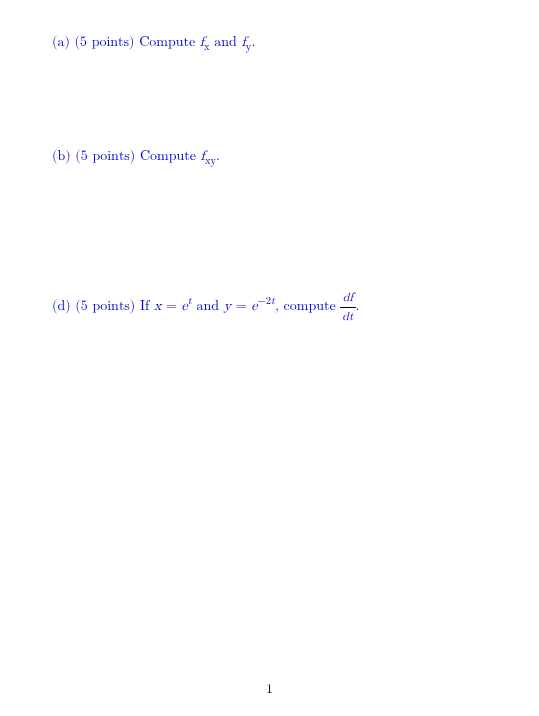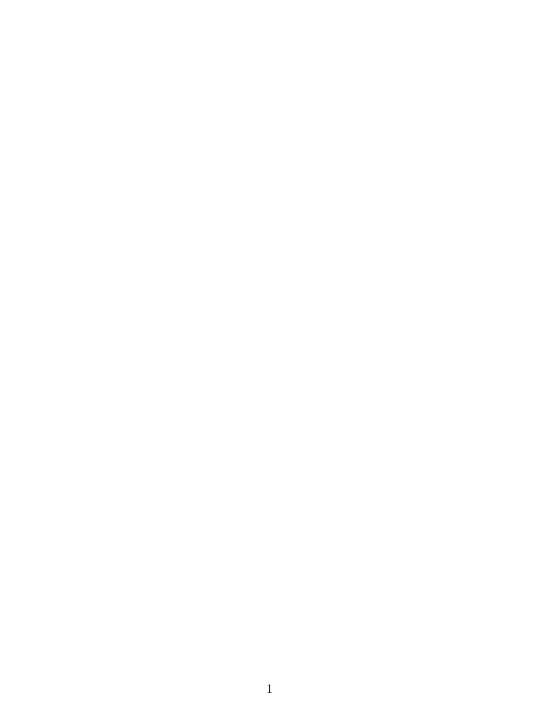--- a/index.html
+++ b/index.html
@@ -96,19 +96,32 @@
       padding: 0 2px;
       font-size: 0.85em;
     }
   </style>
 </head>
 <body>
 
 <div class="page-content">
 
 
+  <div class="part part-a">
+    <span class="part-label">(a) (5 points) Compute <em>f</em><sub>x</sub> and <em>f</em><sub>y</sub>.</span>
+  </div>
+
+  <div class="part part-b">
+    <span class="part-label">(b) (5 points) Compute <em>f</em><sub>xy</sub>.</span>
+  </div>
 
 
-
+  <div class="part part-d">
+    <span class="part-label">(d) (5 points) If <em>x</em> = <em>e</em><sup><em>t</em></sup> and <em>y</em> = <em>e</em><sup>−2<em>t</em></sup>, compute
+      <span class="frac">
+        <span class="frac-num"><em>df</em></span>
+        <span class="frac-den"><em>dt</em></span>
+      </span>.</span>
+  </div>
 
 </div>
 
 <div class="page-number">1</div>
 
 </body></html>

